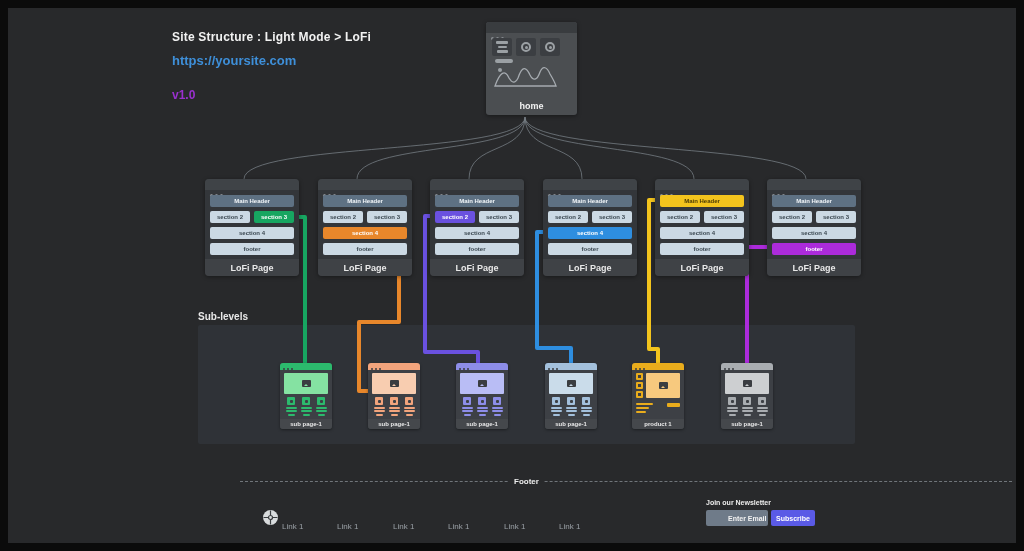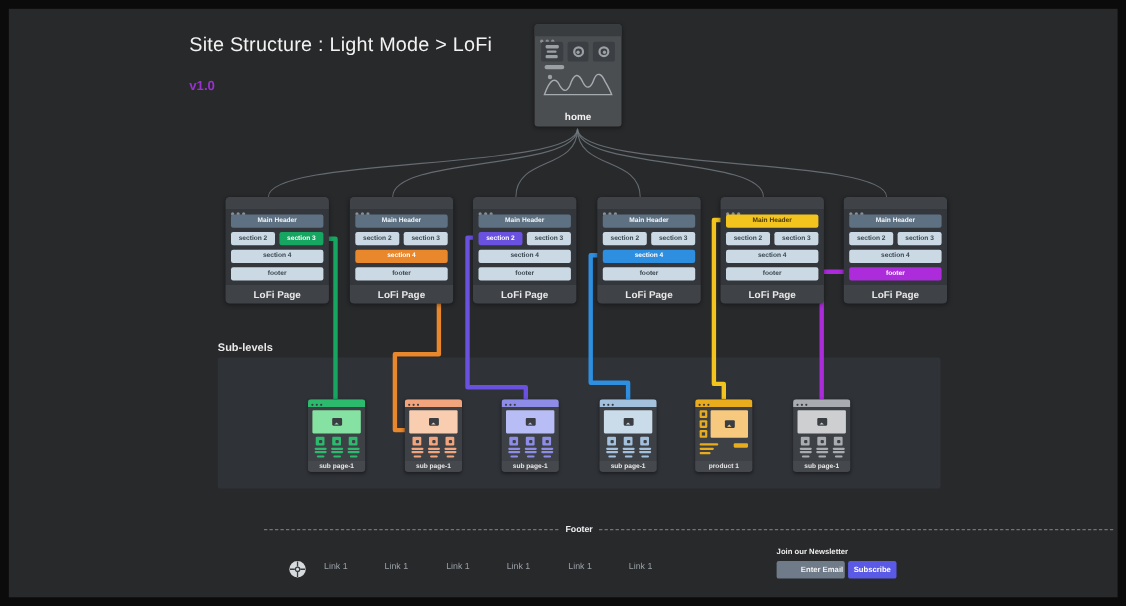--- a/index.html
+++ b/index.html
@@ -3,32 +3,32 @@
 <meta charset="utf-8">
 <style>
   * { margin:0; padding:0; box-sizing:border-box; }
   html,body { width:1024px; height:551px; overflow:hidden; background:#28292B;
               font-family:"Liberation Sans", sans-serif; }
   .stage { position:absolute; inset:0; width:1024px; height:551px; }
   .frame { position:absolute; inset:0; border:8px solid #0B0B0B; z-index:60; pointer-events:none; }
 
   
   .hdr { position:absolute; left:172px; top:30px; z-index:5; }
-  .hdr .title { font-size:18px; font-weight:normal; color:#F2F2F2; letter-spacing:.2px; }
+  .hdr .title { font-size:12px; font-weight:bold; color:#F2F2F2; letter-spacing:.2px; }
   .hdr .url   { margin-top:9px; font-size:13px; font-weight:bold; color:#3E8FD9; }
   .hdr .ver   { margin-top:20px; font-size:12px; font-weight:bold; color:#9A30CF; }
 
   
   .dots { display:inline-block; width:3px; height:3px; border-radius:50%;
           background:#8A8F94; box-shadow:5px 0 0 #8A8F94, 10px 0 0 #8A8F94; }
   .dots.dark { background:#3A3D41; box-shadow:4px 0 0 #3A3D41, 8px 0 0 #3A3D41;
                width:2px; height:2px; }
 
   
-  .home-card { position:absolute; left:486px; top:22px; width:79px; height:93px;
+  .home-card { position:absolute; left:486px; top:22px; width:91px; height:93px;
                background:#4B4E51; border-radius:3px; z-index:4; box-shadow:0 1px 4px rgba(0,0,0,.4); }
   .home-bar { height:11px; background:#393C3F; border-radius:3px 3px 0 0; padding:4px 0 0 5px; }
   .home-body { padding:5px 6px 0 6px; }
   .home-tiles { display:flex; gap:4px; }
   .tile { width:20px; height:18px; background:#3B3E42; border-radius:2px;
           display:flex; align-items:center; justify-content:center; flex-direction:column; gap:2px; }
   .tile .bar { height:2.5px; background:#9BA0A4; border-radius:1px; }
   .tile .b1{width:12px}.tile .b2{width:9px}.tile .b3{width:11px}
   .ring { width:10px; height:10px; border:2px solid #9BA0A4; border-radius:50%;
           display:flex; align-items:center; justify-content:center; }
@@ -104,41 +104,42 @@
   svg.wires { position:absolute; left:0; top:0; z-index:1; pointer-events:none; }
   .fan { fill:none; stroke:#7A8188; stroke-width:1; opacity:.75; }
   .wire { fill:none; stroke-width:4; stroke-linejoin:round; stroke-linecap:butt; }
 
   
   .foot-rule { position:absolute; left:240px; top:481px; width:772px;
                border-top:1px dashed #70757A; z-index:2; }
   .foot-label { position:absolute; top:477px; left:509px; background:#28292B; padding:0 5px;
                 font-size:8px; font-weight:bold; color:#EDEDED; z-index:3; }
   .social { position:absolute; left:262px; top:509px; width:17px; height:17px; z-index:3; }
-  .flink { position:absolute; top:510px; width:34px; text-align:right; font-size:8px;
+  .flink { position:absolute; top:522px; width:34px; text-align:left; font-size:8px;
            color:#9AA0A6; z-index:3; }
   .nl-title { position:absolute; left:706px; top:499px; font-size:7px; font-weight:bold;
               color:#EDEDED; z-index:3; }
   .nl-input { position:absolute; left:706px; top:510px; width:62px; height:16px;
               background:#6F7B89; border:none; border-radius:2px; padding:0 0 0 22px;
               font-size:7px; font-weight:bold; color:#F2F2F2; z-index:3;
               font-family:"Liberation Sans", sans-serif; }
   .nl-input::placeholder { color:#F2F2F2; opacity:1; }
   .nl-btn { position:absolute; left:771px; top:510px; width:44px; height:16px;
             background:#5A5AE6; border:none; border-radius:2px; color:#fff;
             font-size:7px; font-weight:bold; z-index:3;
             font-family:"Liberation Sans", sans-serif; }
 </style>
 </head>
 <body>
 
 <div class="stage">
 
   <div class="hdr">
     <div class="title">Site Structure : Light Mode &gt; LoFi</div>
+    <div class="url">https://yoursite.com</div>
     <div class="ver">v1.0</div>
   </div>
 
   <svg class="wires" width="1024" height="551" viewBox="0 0 1024 551">
     <path class="fan" d="M525,117 C525,155 244,142 244,179"></path>
     <path class="fan" d="M525,117 C525,155 357,142 357,179"></path>
     <path class="fan" d="M525,117 C525,155 469,142 469,179"></path>
     <path class="fan" d="M525,117 C525,155 582,142 582,179"></path>
     <path class="fan" d="M525,117 C525,155 694,142 694,179"></path>
     <path class="fan" d="M525,117 C525,155 806,142 806,179"></path>

